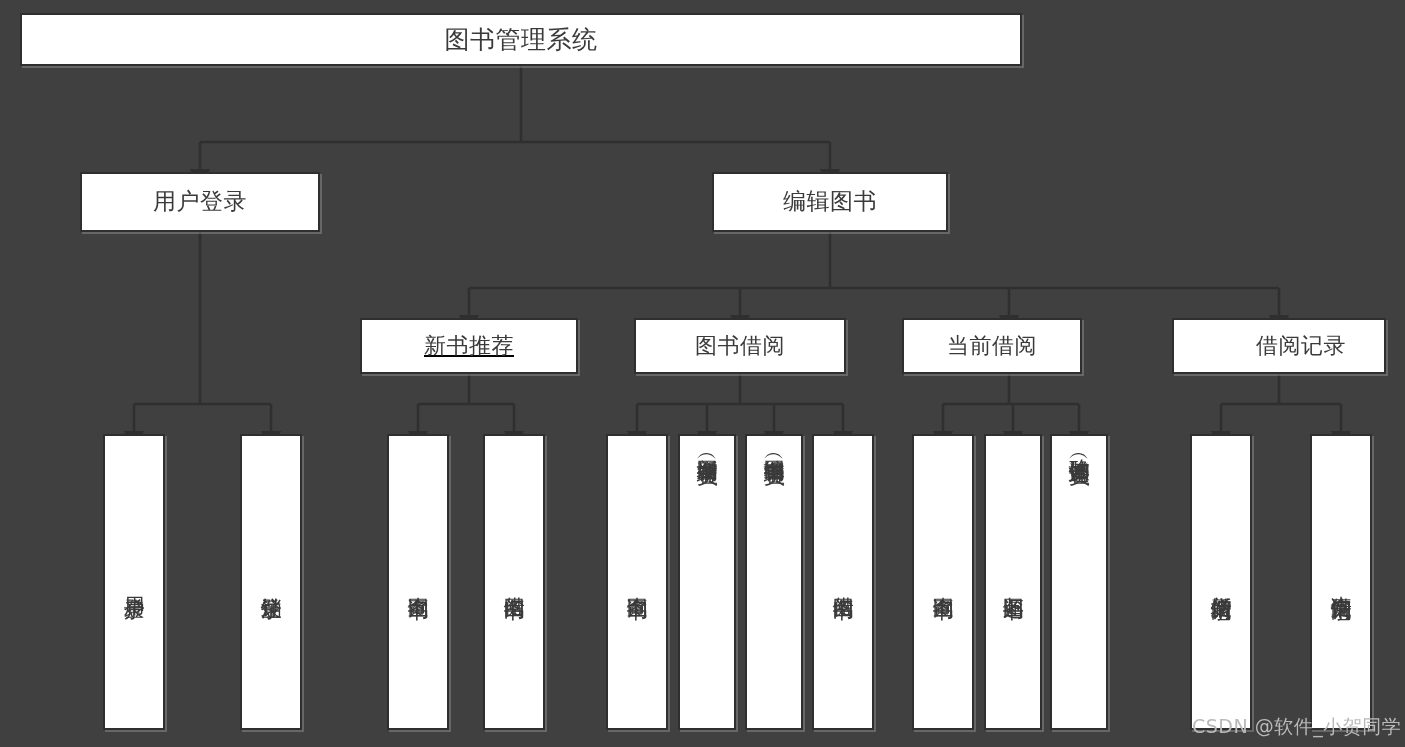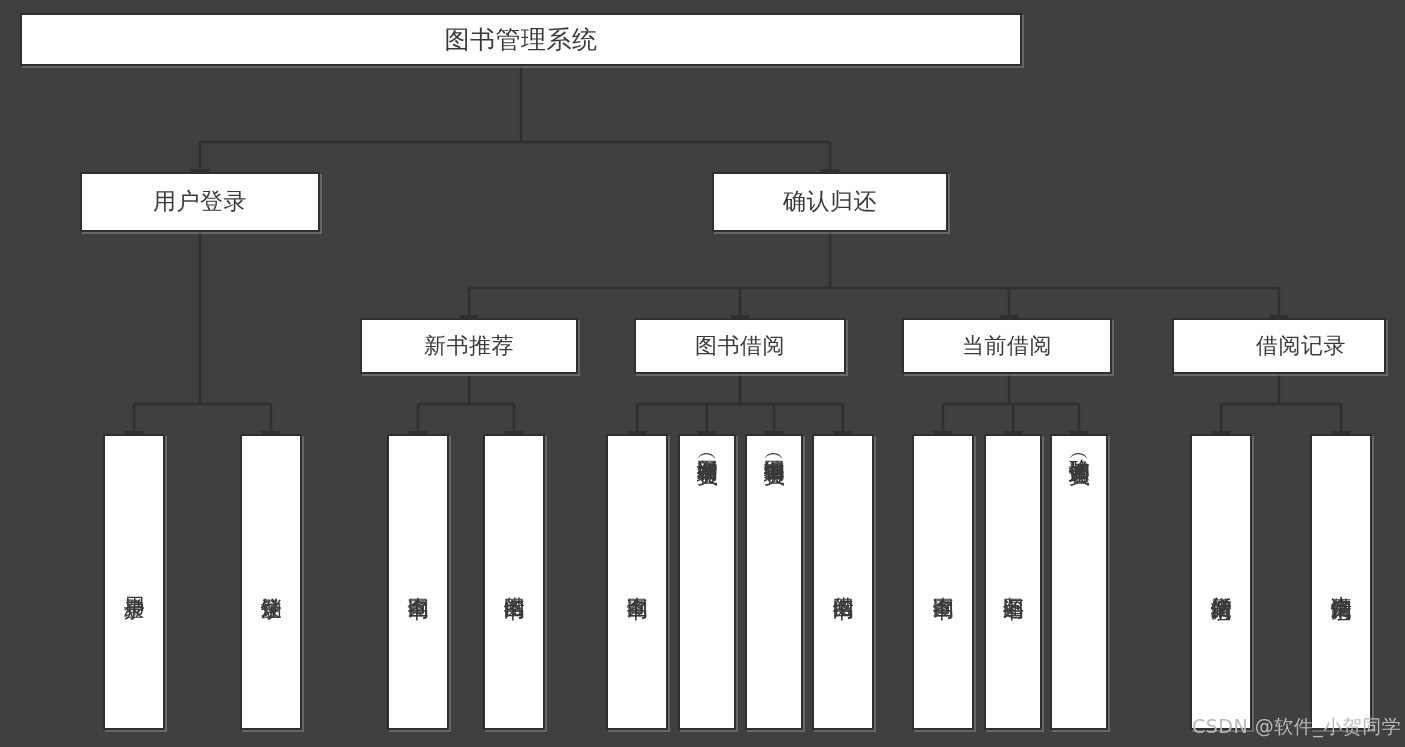--- a/index.html
+++ b/index.html
@@ -133,29 +133,29 @@
   </svg>
 
   <div id="nodes-layer">
       <div class="node level0" style="left: 20px; top: 13px; width: 1002px; height: 53px;">
         <span class="node-label">图书管理系统</span>
       </div>
       <div class="node level1" style="left: 80px; top: 172px; width: 240px; height: 60px;">
         <span class="node-label">用户登录</span>
       </div>
       <div class="node level1" style="left: 712px; top: 172px; width: 236px; height: 60px;">
-        <span class="node-label">确认归还</span>
-      </div>
-      <div class="node level2" style="left: 360px; top: 318px; width: 218px; height: 56px;">
+        <span class="node-label">编辑图书</span>
+      </div>
+      <div class="node level2" style="left: 360px; top: 318px; width: 218px; height: 56px; text-decoration: underline;">
         <span class="node-label">新书推荐</span>
       </div>
       <div class="node level2" style="left: 634px; top: 318px; width: 212px; height: 56px; font-family: Liberation Serif, serif;">
         <span class="node-label">图书借阅</span>
       </div>
-      <div class="node level2" style="left: 902px; top: 318px; width: 210px; height: 56px;">
+      <div class="node level2" style="left: 902px; top: 318px; width: 180px; height: 56px;">
         <span class="node-label">当前借阅</span>
       </div>
       <div class="node level2" style="left: 1172px; top: 318px; width: 214px; height: 56px; padding-left: 44px;">
         <span class="node-label">借阅记录</span>
       </div>
       <div class="node level3" style="left: 103px; top: 434px; width: 62px; height: 296px;">
         <span class="node-label">用户登录</span>
       </div>
       <div class="node level3" style="left: 240px; top: 434px; width: 62px; height: 296px;">
         <span class="node-label">注销登录</span>

